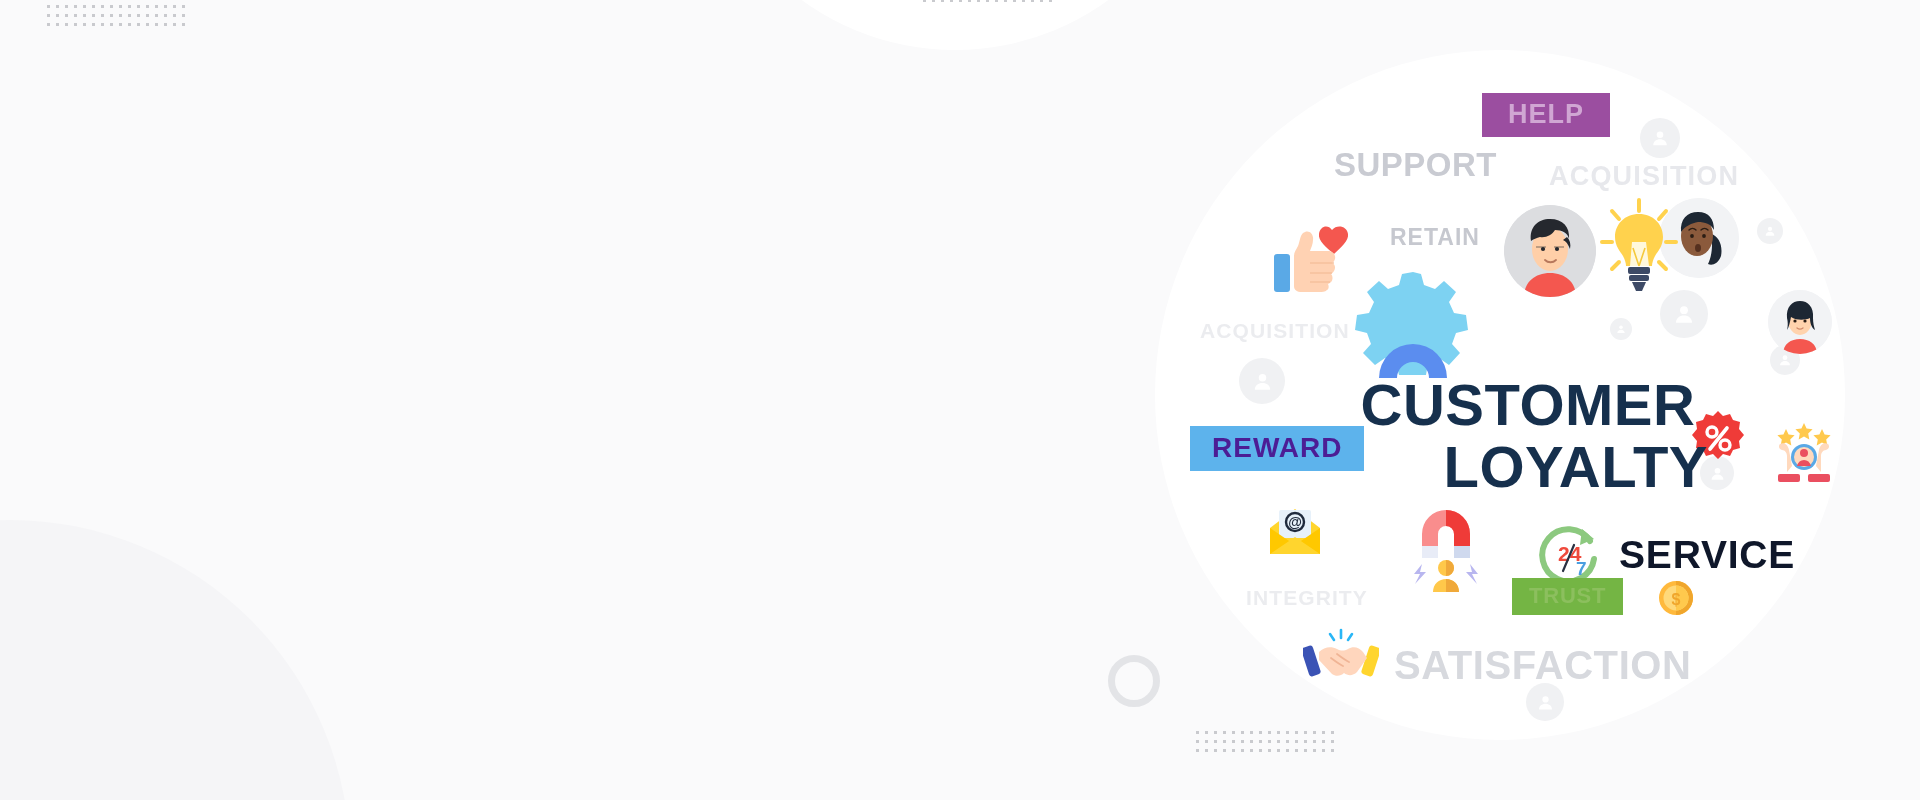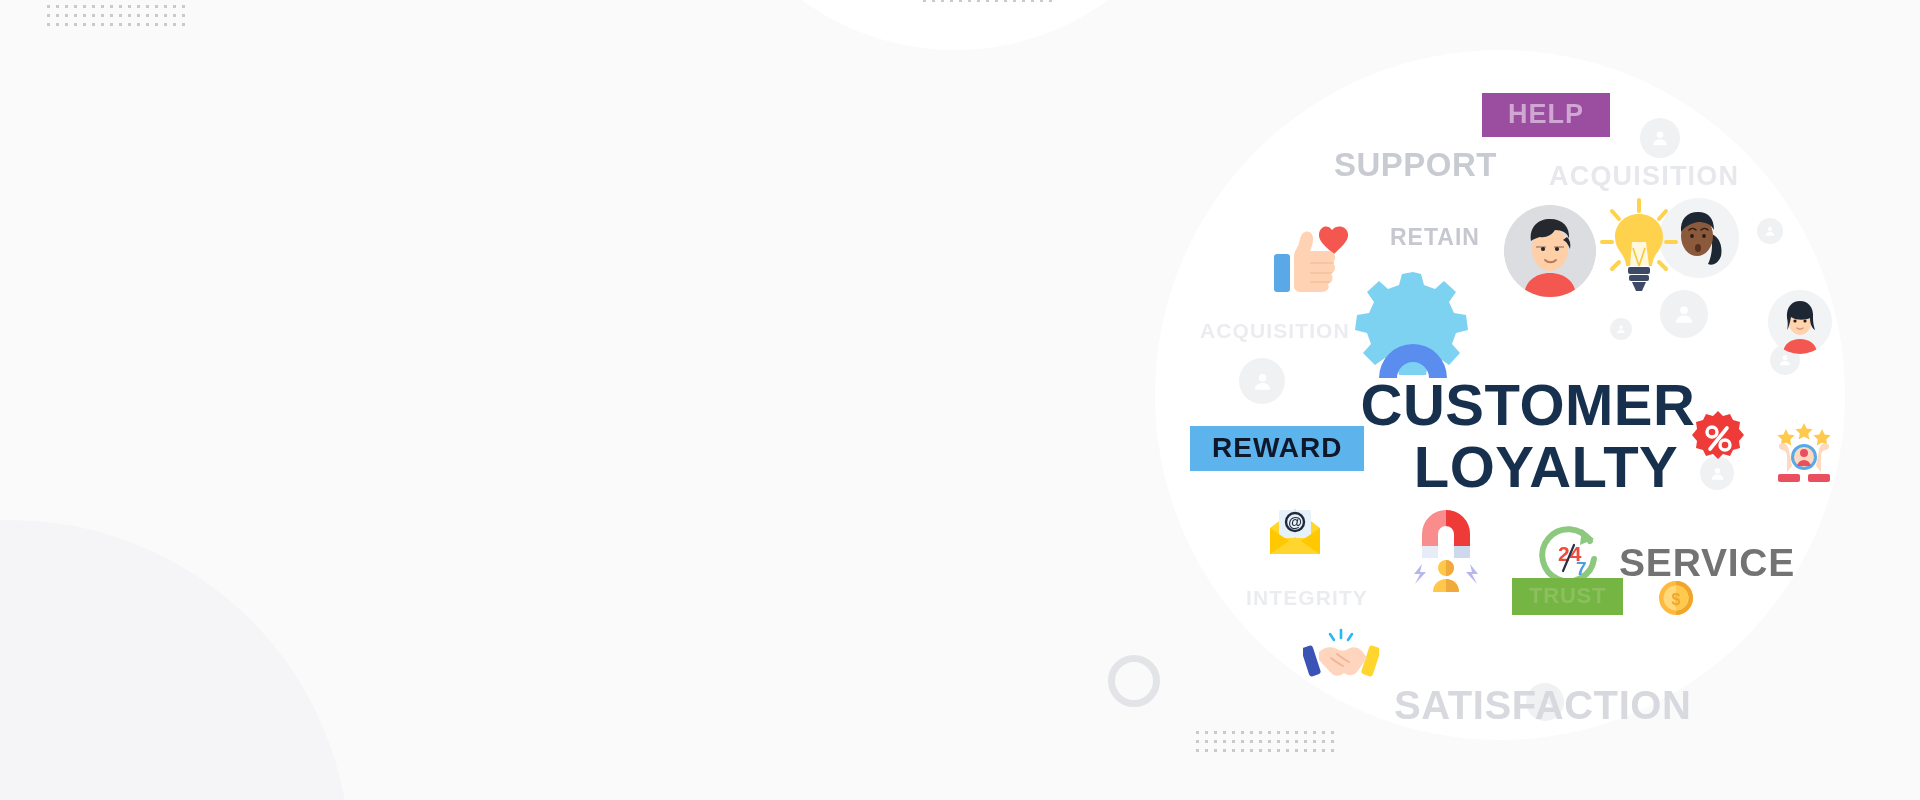--- a/index.html
+++ b/index.html
@@ -126,21 +126,21 @@
     left: 1200px;
     top: 320px;
     font-size: 21px;
     color: #ebecef;
     letter-spacing: 1.1px;
   }
   .w-reward {
     left: 1190px;
     top: 426px;
     font-size: 28px;
-    color: #0f172a;
+    color: #4c1d95;
     background: #5db3ec;
     padding: 8px 22px 9px 22px;
     letter-spacing: 1px;
   }
   .w-integrity {
     left: 1246px;
     top: 587px;
     font-size: 21px;
     color: #ebecef;
     letter-spacing: 1.1px;
@@ -151,50 +151,48 @@
     font-size: 22px;
     color: #8cbf5e;
     background: #74b544;
     padding: 7px 17px 8px 17px;
     letter-spacing: 0.8px;
   }
   .w-service {
     left: 1619px;
     top: 535px;
     font-size: 39px;
-    color: #737373;
+    color: #0f172a;
     letter-spacing: 0.8px;
-    margin-top: 8px;
   }
   .w-satisfaction {
     left: 1394px;
     top: 645px;
     font-size: 40px;
     color: #d7d9de;
     letter-spacing: 0.6px;
-    margin-top: 40px;
   }
 
   .headline {
     position: absolute;
     left: 1348px;
     top: 345px;
     width: 360px;
     text-align: center;
     font-family: "Liberation Sans", sans-serif;
     font-weight: bold;
     font-size: 58px;
     line-height: 1.07;
     color: #16304d;
     letter-spacing: 0.5px;
     z-index: 40;
     margin-top: 29px;
   }
   .headline .hl-line { display: block; }
-  .headline .hl-line2 { padding-left: 36px; }
+  .headline .hl-line2 { padding-left: 36px; text-align: right; }
 
   
   .ghost-av {
     position: absolute;
     border-radius: 50%;
     background: #f0f1f3;
     display: flex;
     align-items: center;
     justify-content: center;
   }

